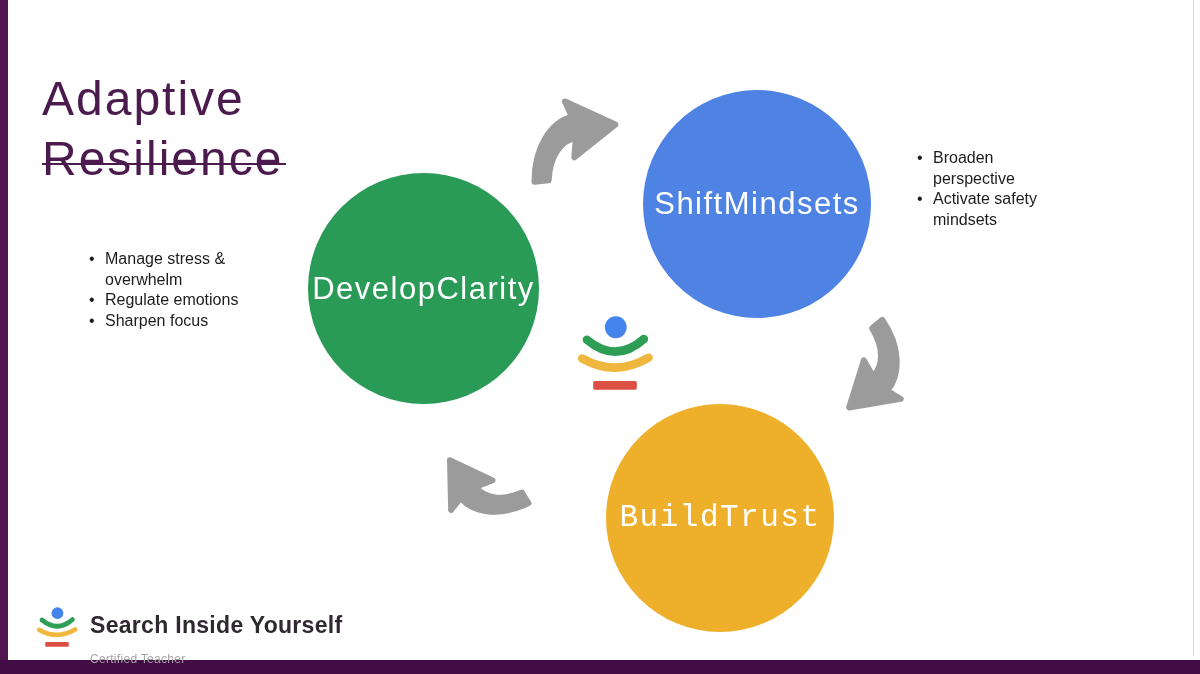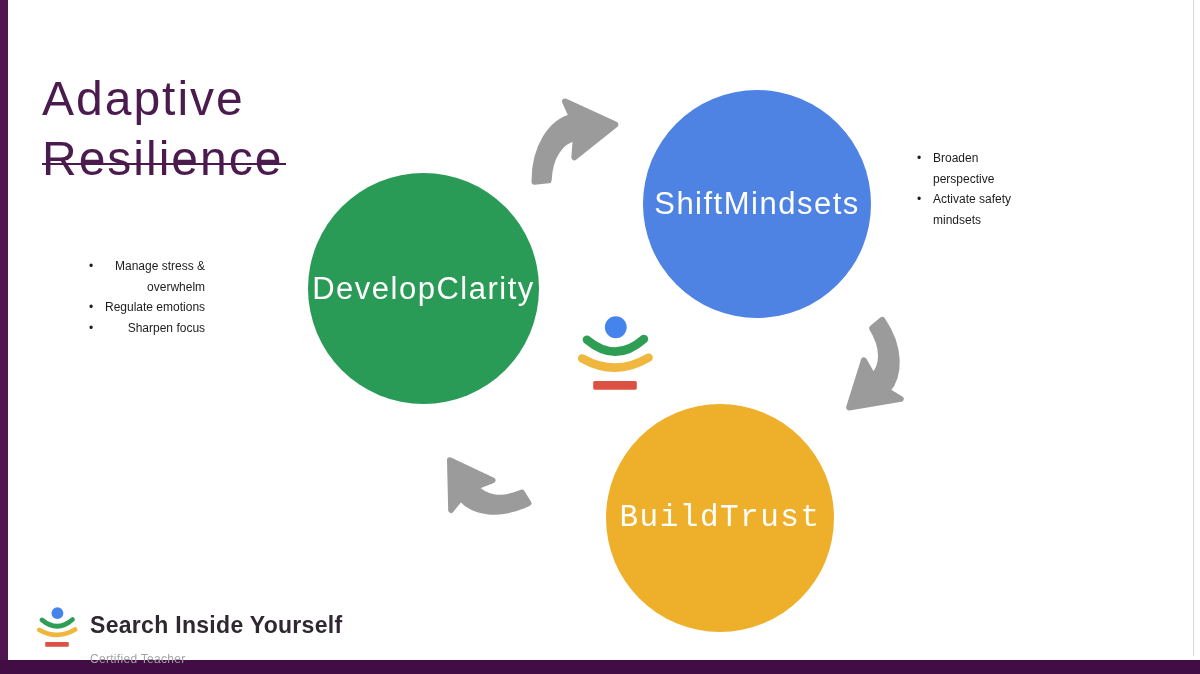--- a/index.html
+++ b/index.html
@@ -27,26 +27,26 @@
 
   
   .arrow{position:absolute;}
   .arrow svg{display:block;width:100%;height:100%;}
   .arrow path{fill:var(--arrow-gray);stroke:var(--arrow-gray);stroke-width:7;stroke-linejoin:round;}
   .arrow-top{left:518px;top:94px;width:108px;height:88px;transform:rotate(-6deg);}
   .arrow-right{left:828px;top:332px;width:96px;height:84px;transform:rotate(140deg);}
   .arrow-bottom{left:428px;top:450px;width:100px;height:80px;transform:rotate(-122deg);}
 
   
-  .bullets{position:absolute;color:var(--text-dark);font-size:12px;line-height:20.5px;}
+  .bullets{position:absolute;color:var(--text-dark);font-size:16px;line-height:20.5px;}
   .bullets ul{margin:0;padding:0;list-style:none;}
   .bullets li{position:relative;padding-left:17px;}
   .bullets li::before{content:"\2022";position:absolute;left:1px;top:0;}
   .bullets .bl{white-space:nowrap;}
-  .bullets-left{left:88px;top:256px;text-align:right;}
+  .bullets-left{left:88px;top:249px;}
   .bullets-right-top{left:916px;top:148px;}
   .bullets-bottom-right{left:864px;top:497px;}
 
   
   .siy-logo{position:absolute;}
   .siy-logo svg{display:block;width:100%;height:100%;}
   .logo-center{left:574px;top:314px;width:82px;height:78px;}
   .logo-footer{left:36px;top:604px;width:42px;height:46px;}
   .lg-blue{color:var(--logo-blue);}
   .lg-green{color:var(--logo-green);}

